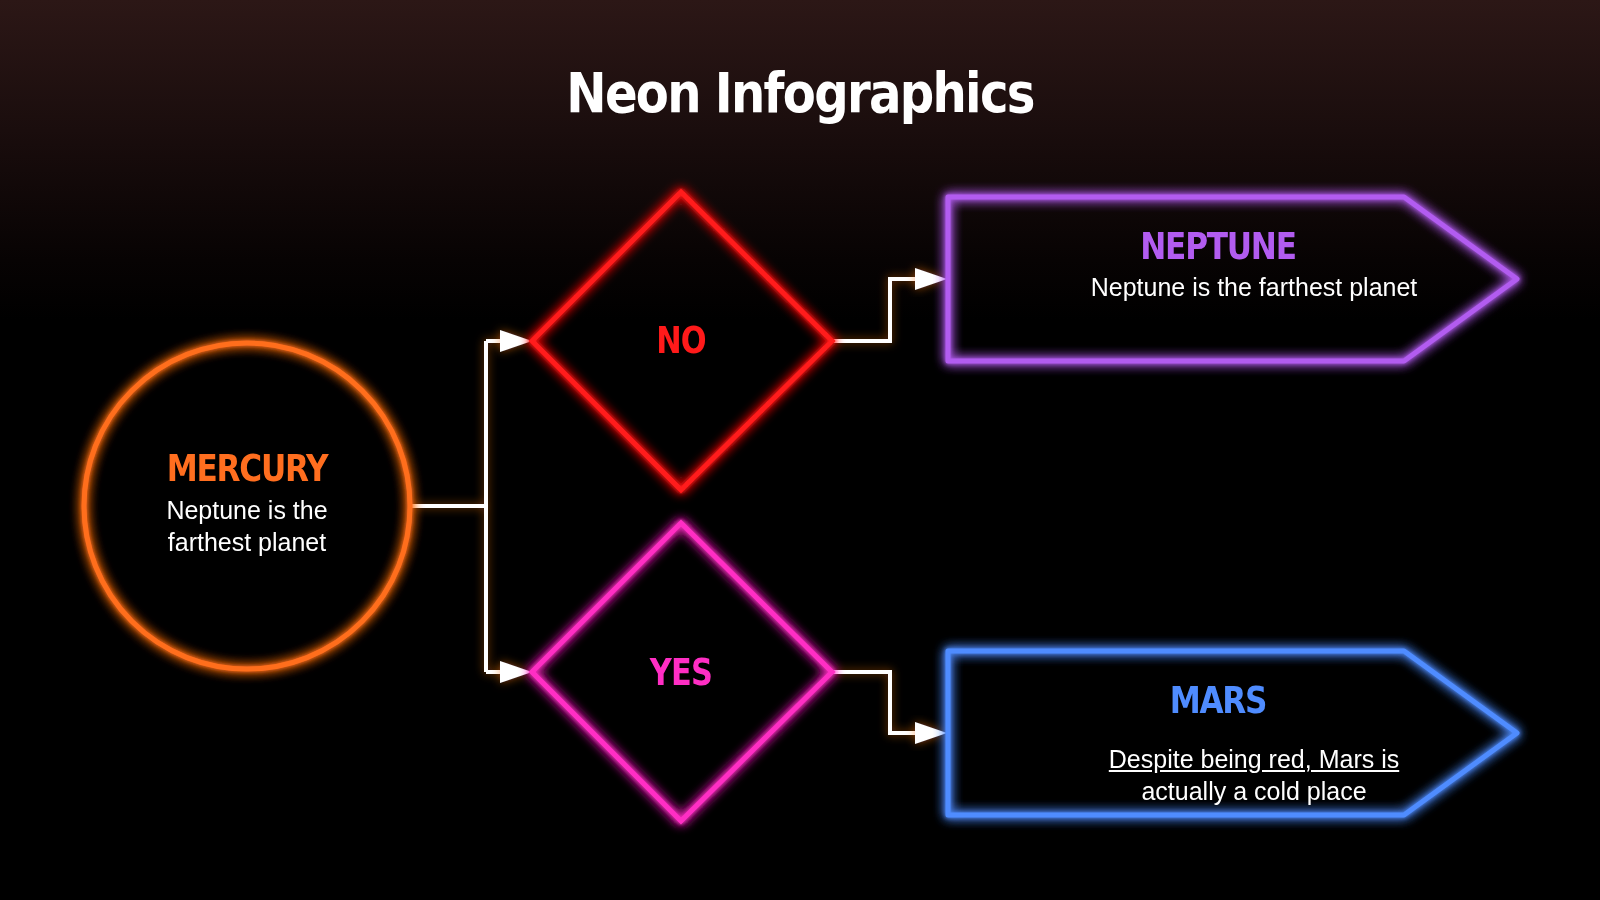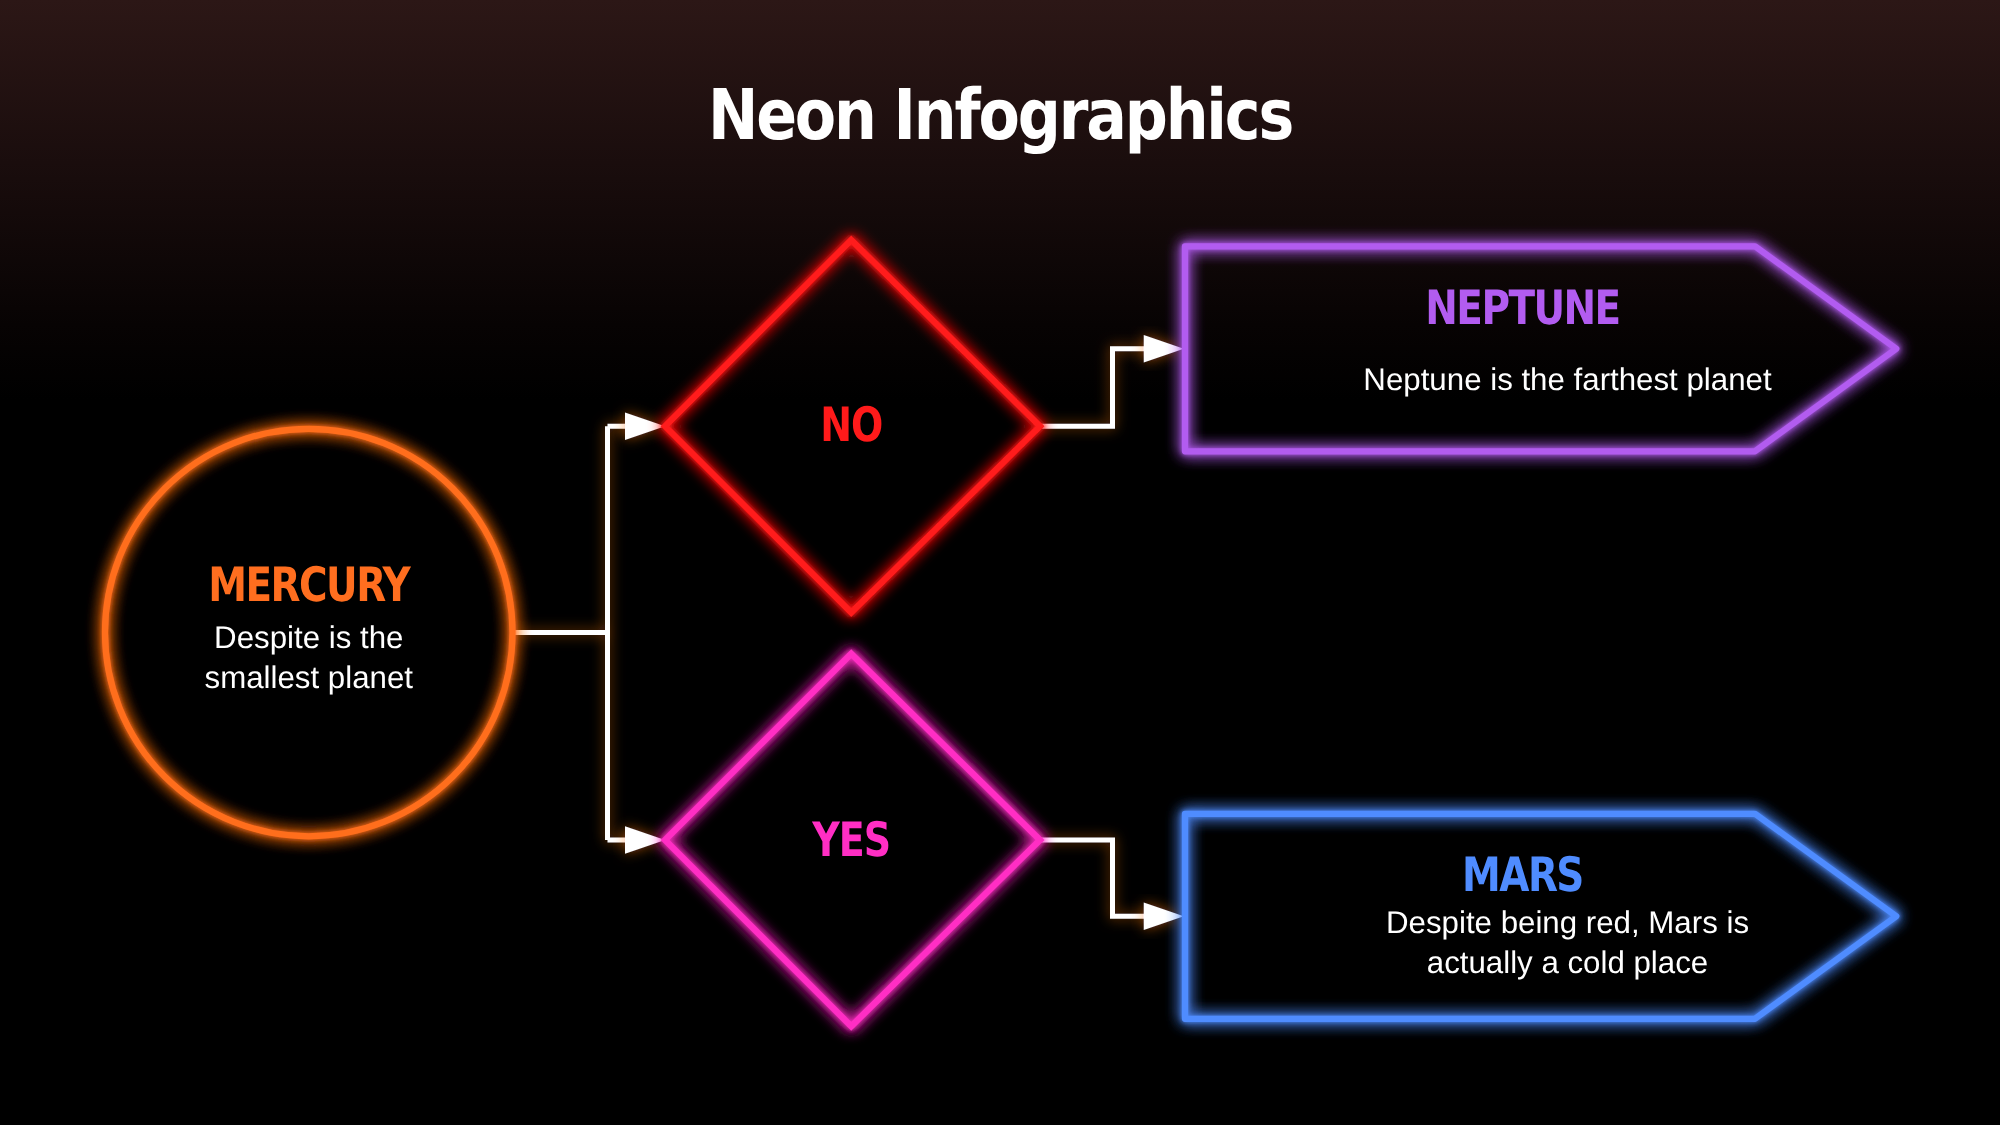--- a/index.html
+++ b/index.html
@@ -85,30 +85,30 @@
 
   <polygon points="681,523 832,672 681,821 532,672" fill="none" stroke="#ff2ec4" stroke-width="5" filter="url(#glow)"></polygon>
 
   <polygon points="948,197 1404,197 1517,279 1404,361 948,361" fill="none" stroke="#b25cf0" stroke-width="5" stroke-linejoin="round" filter="url(#glow)"></polygon>
 
   <polygon points="948,651 1404,651 1517,733 1404,815 948,815" fill="none" stroke="#4f8cff" stroke-width="5" stroke-linejoin="round" filter="url(#glow)"></polygon>
 </svg>
 
 <div class="node-text" style="left:97px; top:448px; width:300px;">
   <span class="heading" style="color:#ff6e1f;">MERCURY</span>
-  <span class="desc" style="margin-top:4px;">Despite is the</span>
-  <span class="desc">smallest planet</span>
+  <span class="desc" style="margin-top:4px;">Neptune is the</span>
+  <span class="desc">farthest planet</span>
 </div>
 
 <div class="decision-label" style="left:581px; top:318px; color:#ff1a1a;">NO</div>
 
 <div class="decision-label" style="left:581px; top:650px; color:#ff2ec4;">YES</div>
 
 <div class="node-text left-aligned" style="left:1054px; top:226px; width:400px;">
   <span class="heading" style="color:#b25cf0;">NEPTUNE</span>
-  <span class="desc" style="margin-top:20px;">Neptune is the farthest planet</span>
+  <span class="desc" style="margin-top:3px;">Neptune is the farthest planet</span>
 </div>
 
 <div class="node-text left-aligned" style="left:1054px; top:680px; width:400px;">
   <span class="heading" style="color:#4f8cff;">MARS</span>
-  <span class="desc" style="margin-top:0;">Despite being red, Mars is</span>
+  <span class="desc" style="margin-top:21px;text-decoration:underline;">Despite being red, Mars is</span>
   <span class="desc">actually a cold place</span>
 </div>
 
 </body></html>

